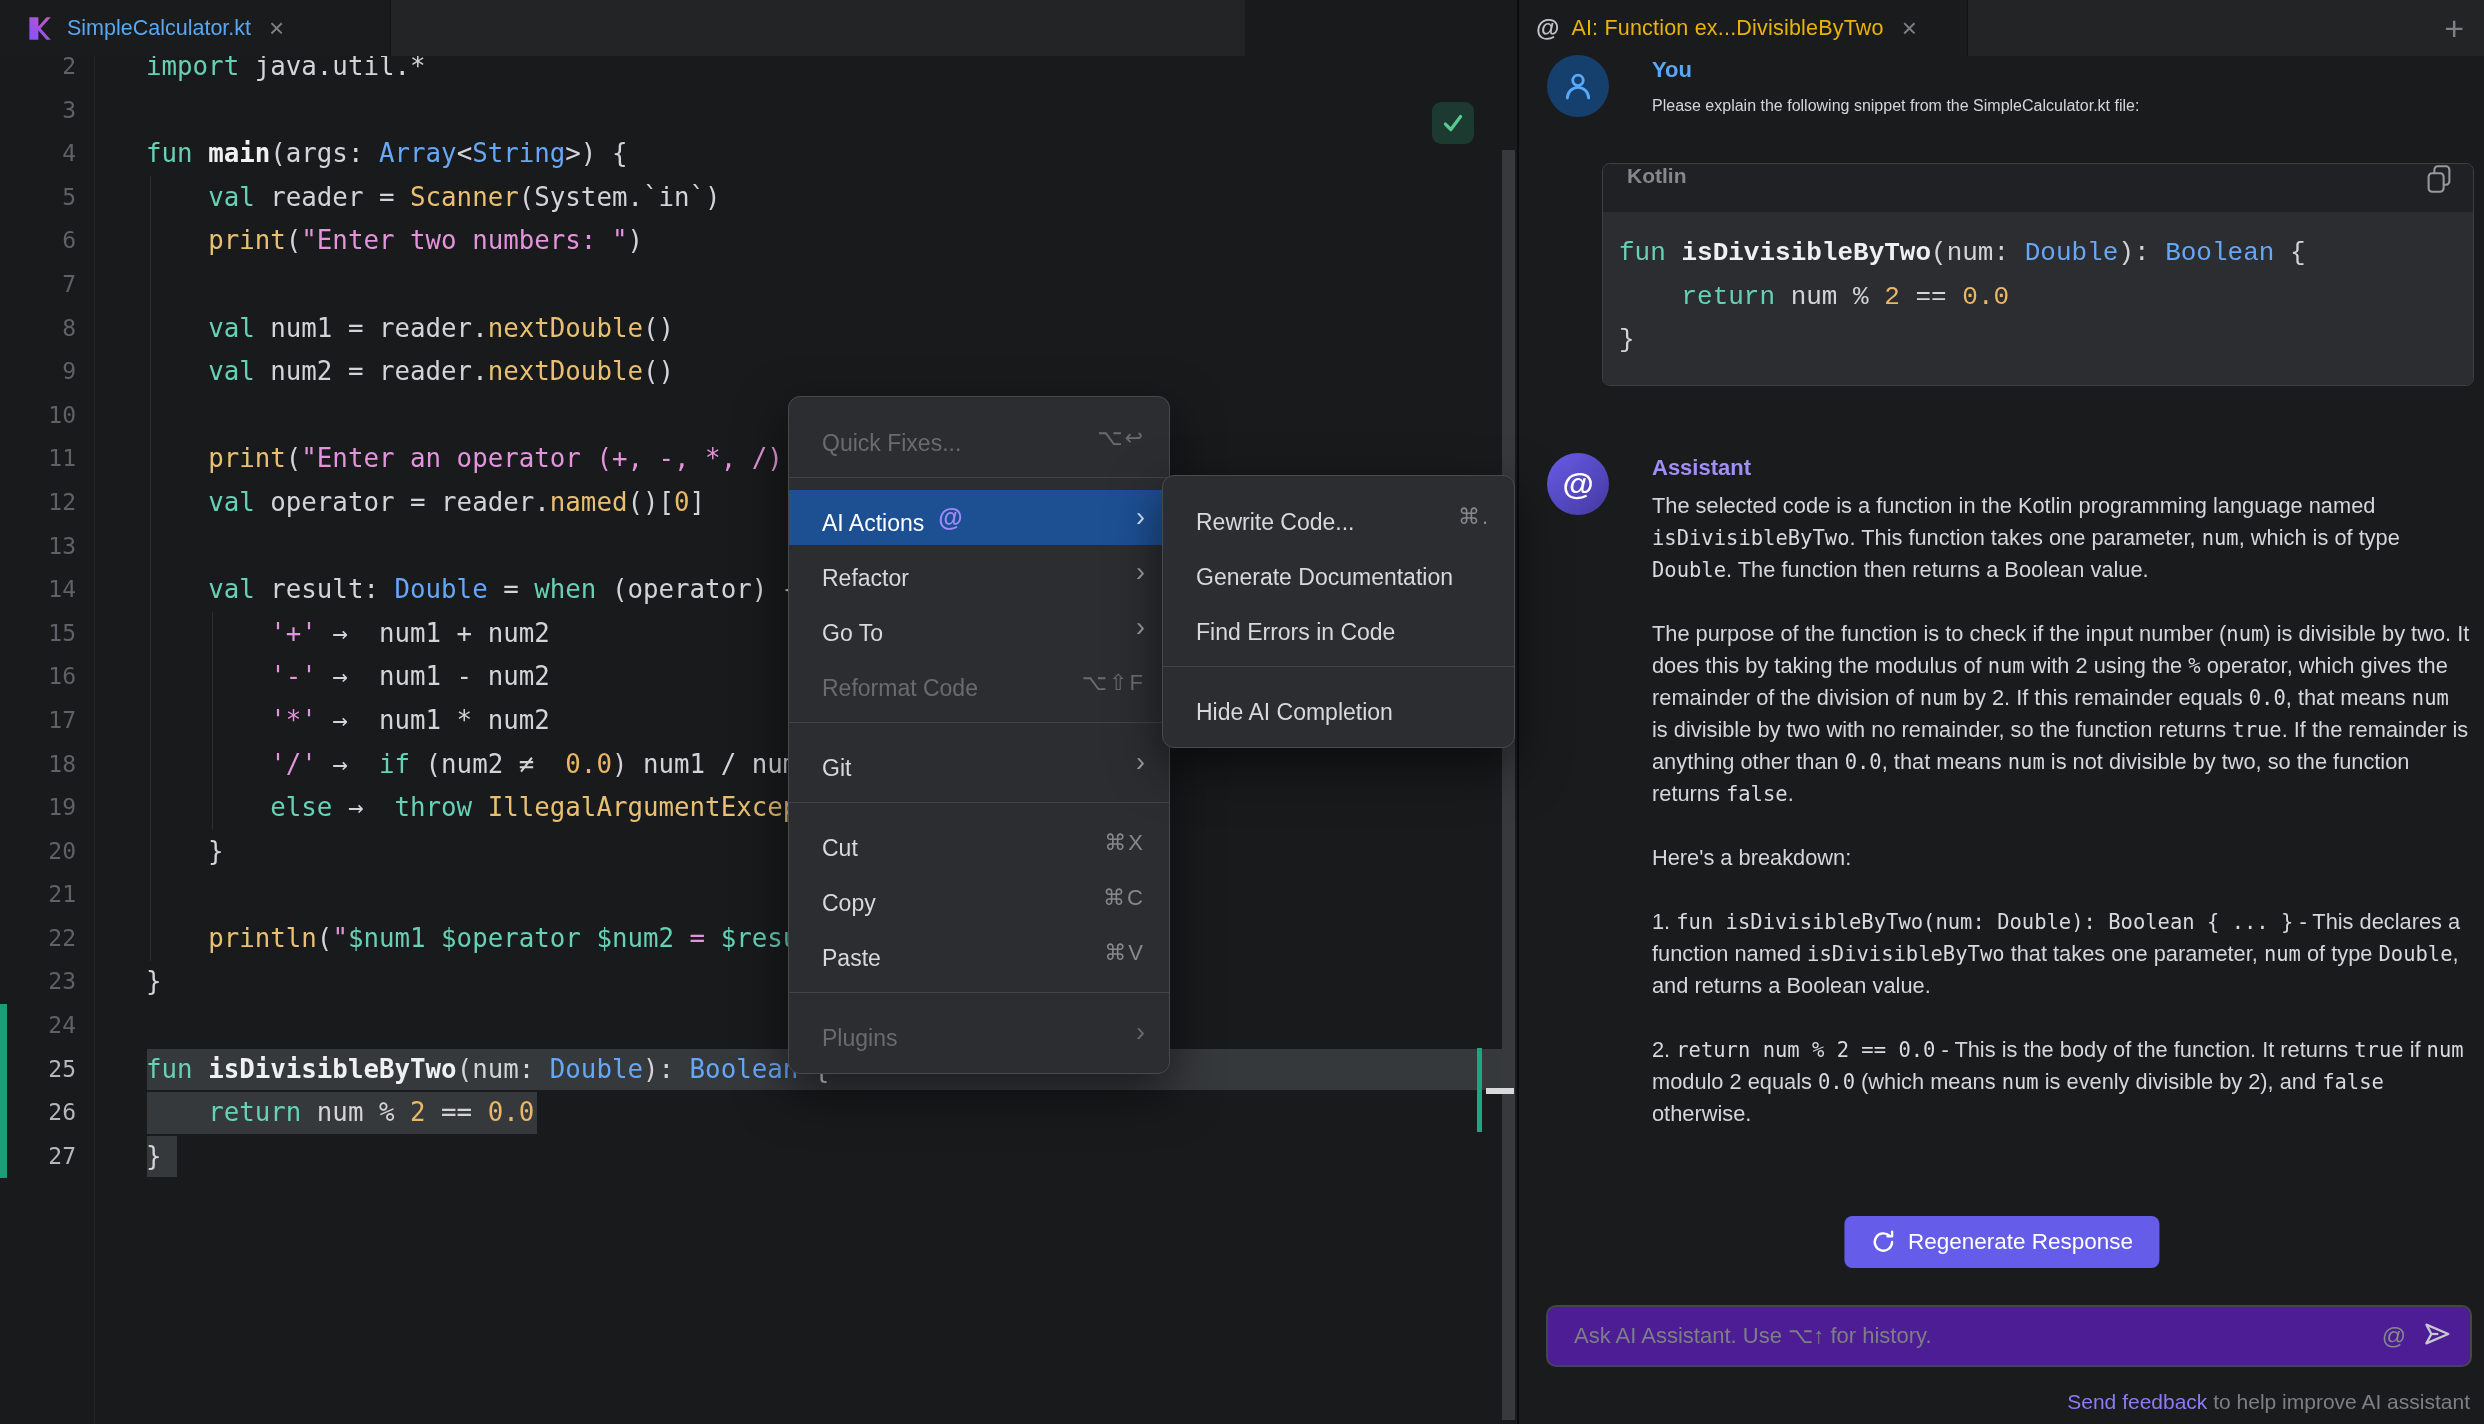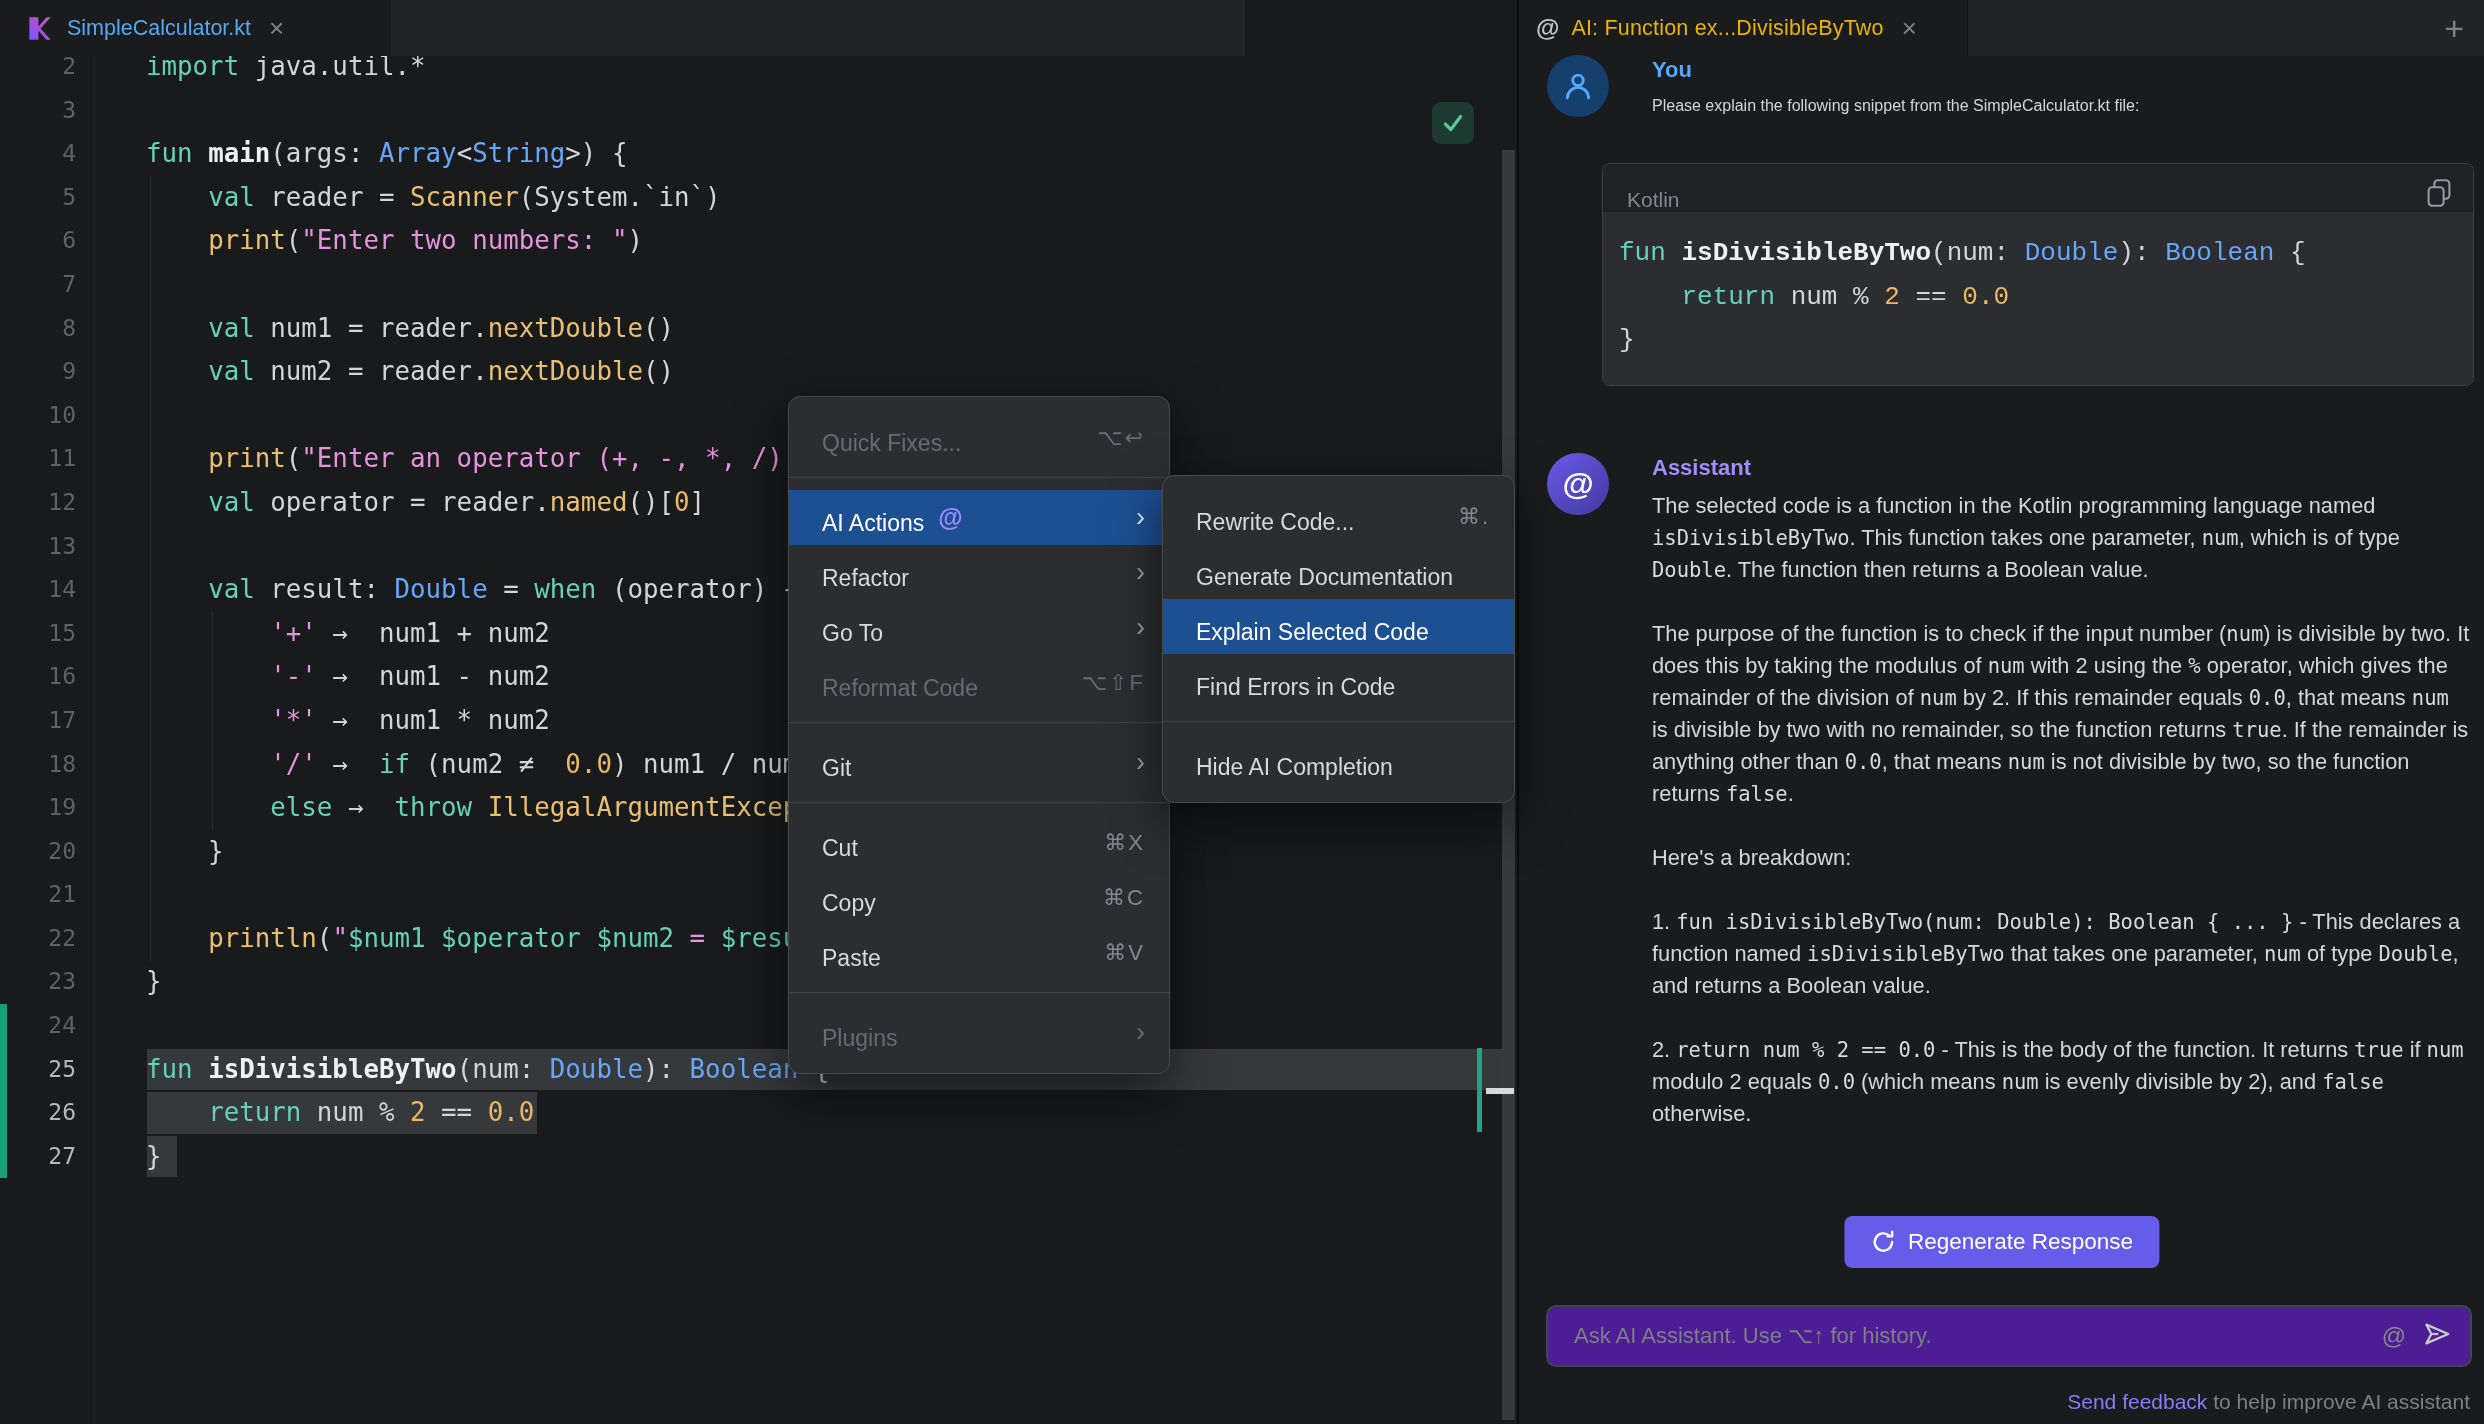--- a/index.html
+++ b/index.html
@@ -71,21 +71,21 @@
   #you-avatar { left:28px; top:55px; background:#15406e; }
   #asst-avatar { left:28px; top:453px; background:linear-gradient(135deg,#6a5ce8,#4338a0); }
   #asst-avatar .swirl { color:#fff; font-size:32px; font-weight:bold; }
   .who { position:absolute; left:133px; font-size:22px; font-weight:bold; }
   #you-label { top:57px; color:#58a7f8; }
   #asst-label { top:455px; color:#a18ef8; }
   #you-text { position:absolute; left:133px; top:97px; font-size:16px; color:#d3d5d8; }
 
   #code-block { position:absolute; left:83px; top:163px; width:872px; border-radius:8px;
                 border:1px solid #3e4144; overflow:hidden; }
-  #cb-header { height:48px; background:#1f2124; display:flex; align-items:flex-end; padding:0 20px 0 24px; }
+  #cb-header { height:48px; background:#1f2124; display:flex; align-items:flex-start; padding:0 20px 0 24px;font-weight:bold; }
   #cb-header .cb-lang { color:#84878b; font-size:21px; }
   #cb-copy { margin-left:auto; }
   #cb-body { background:#2b2d30; padding:20px 0 22px 16px; }
   .cbl { height:43.6px; line-height:43.6px; white-space:pre; font-family:Liberation Mono, monospace; font-size:26px; }
 
   #asst-body { position:absolute; left:133px; top:490px; width:818px; font-size:21.8px; line-height:32px; color:#d4d6d9; }
   #asst-body p { margin-bottom:32px; }
   #asst-body .c { font-family:"DejaVu Sans Mono", monospace; font-size:20.5px; color:#d8dadd; }
 
   #regen-btn { position:absolute; left:50%; transform:translateX(-50%); top:1216px; height:52px;
@@ -213,23 +213,20 @@
     </div>
 
   <div id="ai-menu" class="menu">
       <div class="mi">
         <span class="lbl">Rewrite Code...</span>
         <span class="sc">⌘.</span>
       </div>
       <div class="mi">
         <span class="lbl">Generate Documentation</span>
       </div>
-      <div class="mi hl">
-        <span class="lbl">Explain Selected Code</span>
-      </div>
       <div class="mi">
         <span class="lbl">Find Errors in Code</span>
       </div>
       <div class="msep"></div>
       <div class="mi">
         <span class="lbl">Hide AI Completion</span>
       </div>
     </div>
 
   <div id="panel">

